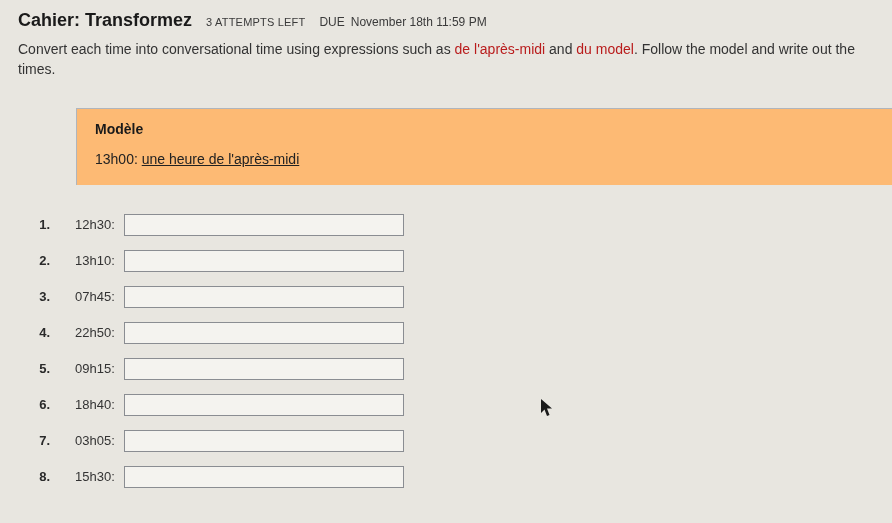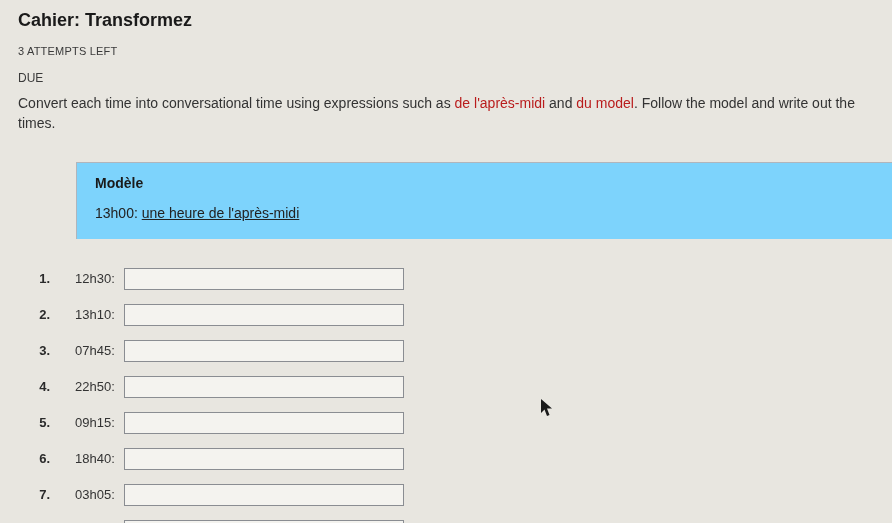--- a/index.html
+++ b/index.html
@@ -13,21 +13,20 @@
       width: 892px;
       height: 523px;
       overflow: hidden;
       color: #2a2a2a;
     }
     .header-bar {
       padding: 10px 18px 0 18px;
       display: flex;
       align-items: baseline;
       gap: 14px;
-      flex-direction: column;
     }
     .title {
       font-size: 18px;
       font-weight: 700;
       color: #1a1a1a;
     }
     .attempts {
       font-size: 11px;
       font-weight: 500;
       color: #3a3a3a;
@@ -49,21 +48,21 @@
       font-size: 14px;
       color: #333;
       line-height: 1.45;
     }
     .instructions b {
       font-weight: 400;
       color: #b91c1c;
     }
     .modele-box {
       margin: 28px 0 0 76px;
-      background: #7dd3fc;
+      background: #fdba74;
       border-top: 1px solid #b0b5bc;
       border-left: 1px solid #b0b5bc;
       padding: 12px 18px 18px 18px;
       width: 816px;
     }
     .modele-title {
       font-size: 14px;
       font-weight: 700;
       color: #1a1a1a;
       margin-bottom: 14px;
@@ -118,20 +117,21 @@
       height: 20px;
     }
   </style>
 </head>
 <body>
 
 <div class="header-bar">
   <span class="title">Cahier: Transformez</span>
   <span class="attempts">3 ATTEMPTS LEFT</span>
   <span class="due-label">DUE</span>
+  <span class="due-date">November 18th 11:59 PM</span>
 </div>
 
 <div class="instructions">
   <span>Convert each time into conversational time using expressions such as </span><b>de l'après-midi</b><span> and </span><b>du model</b><span>. Follow the model and write out the times.</span>
 </div>
 
 <div class="modele-box">
   <div class="modele-title">Modèle</div>
   <div class="modele-example">
     <span>13h00: </span><span class="answer">une heure de l'après-midi</span>

